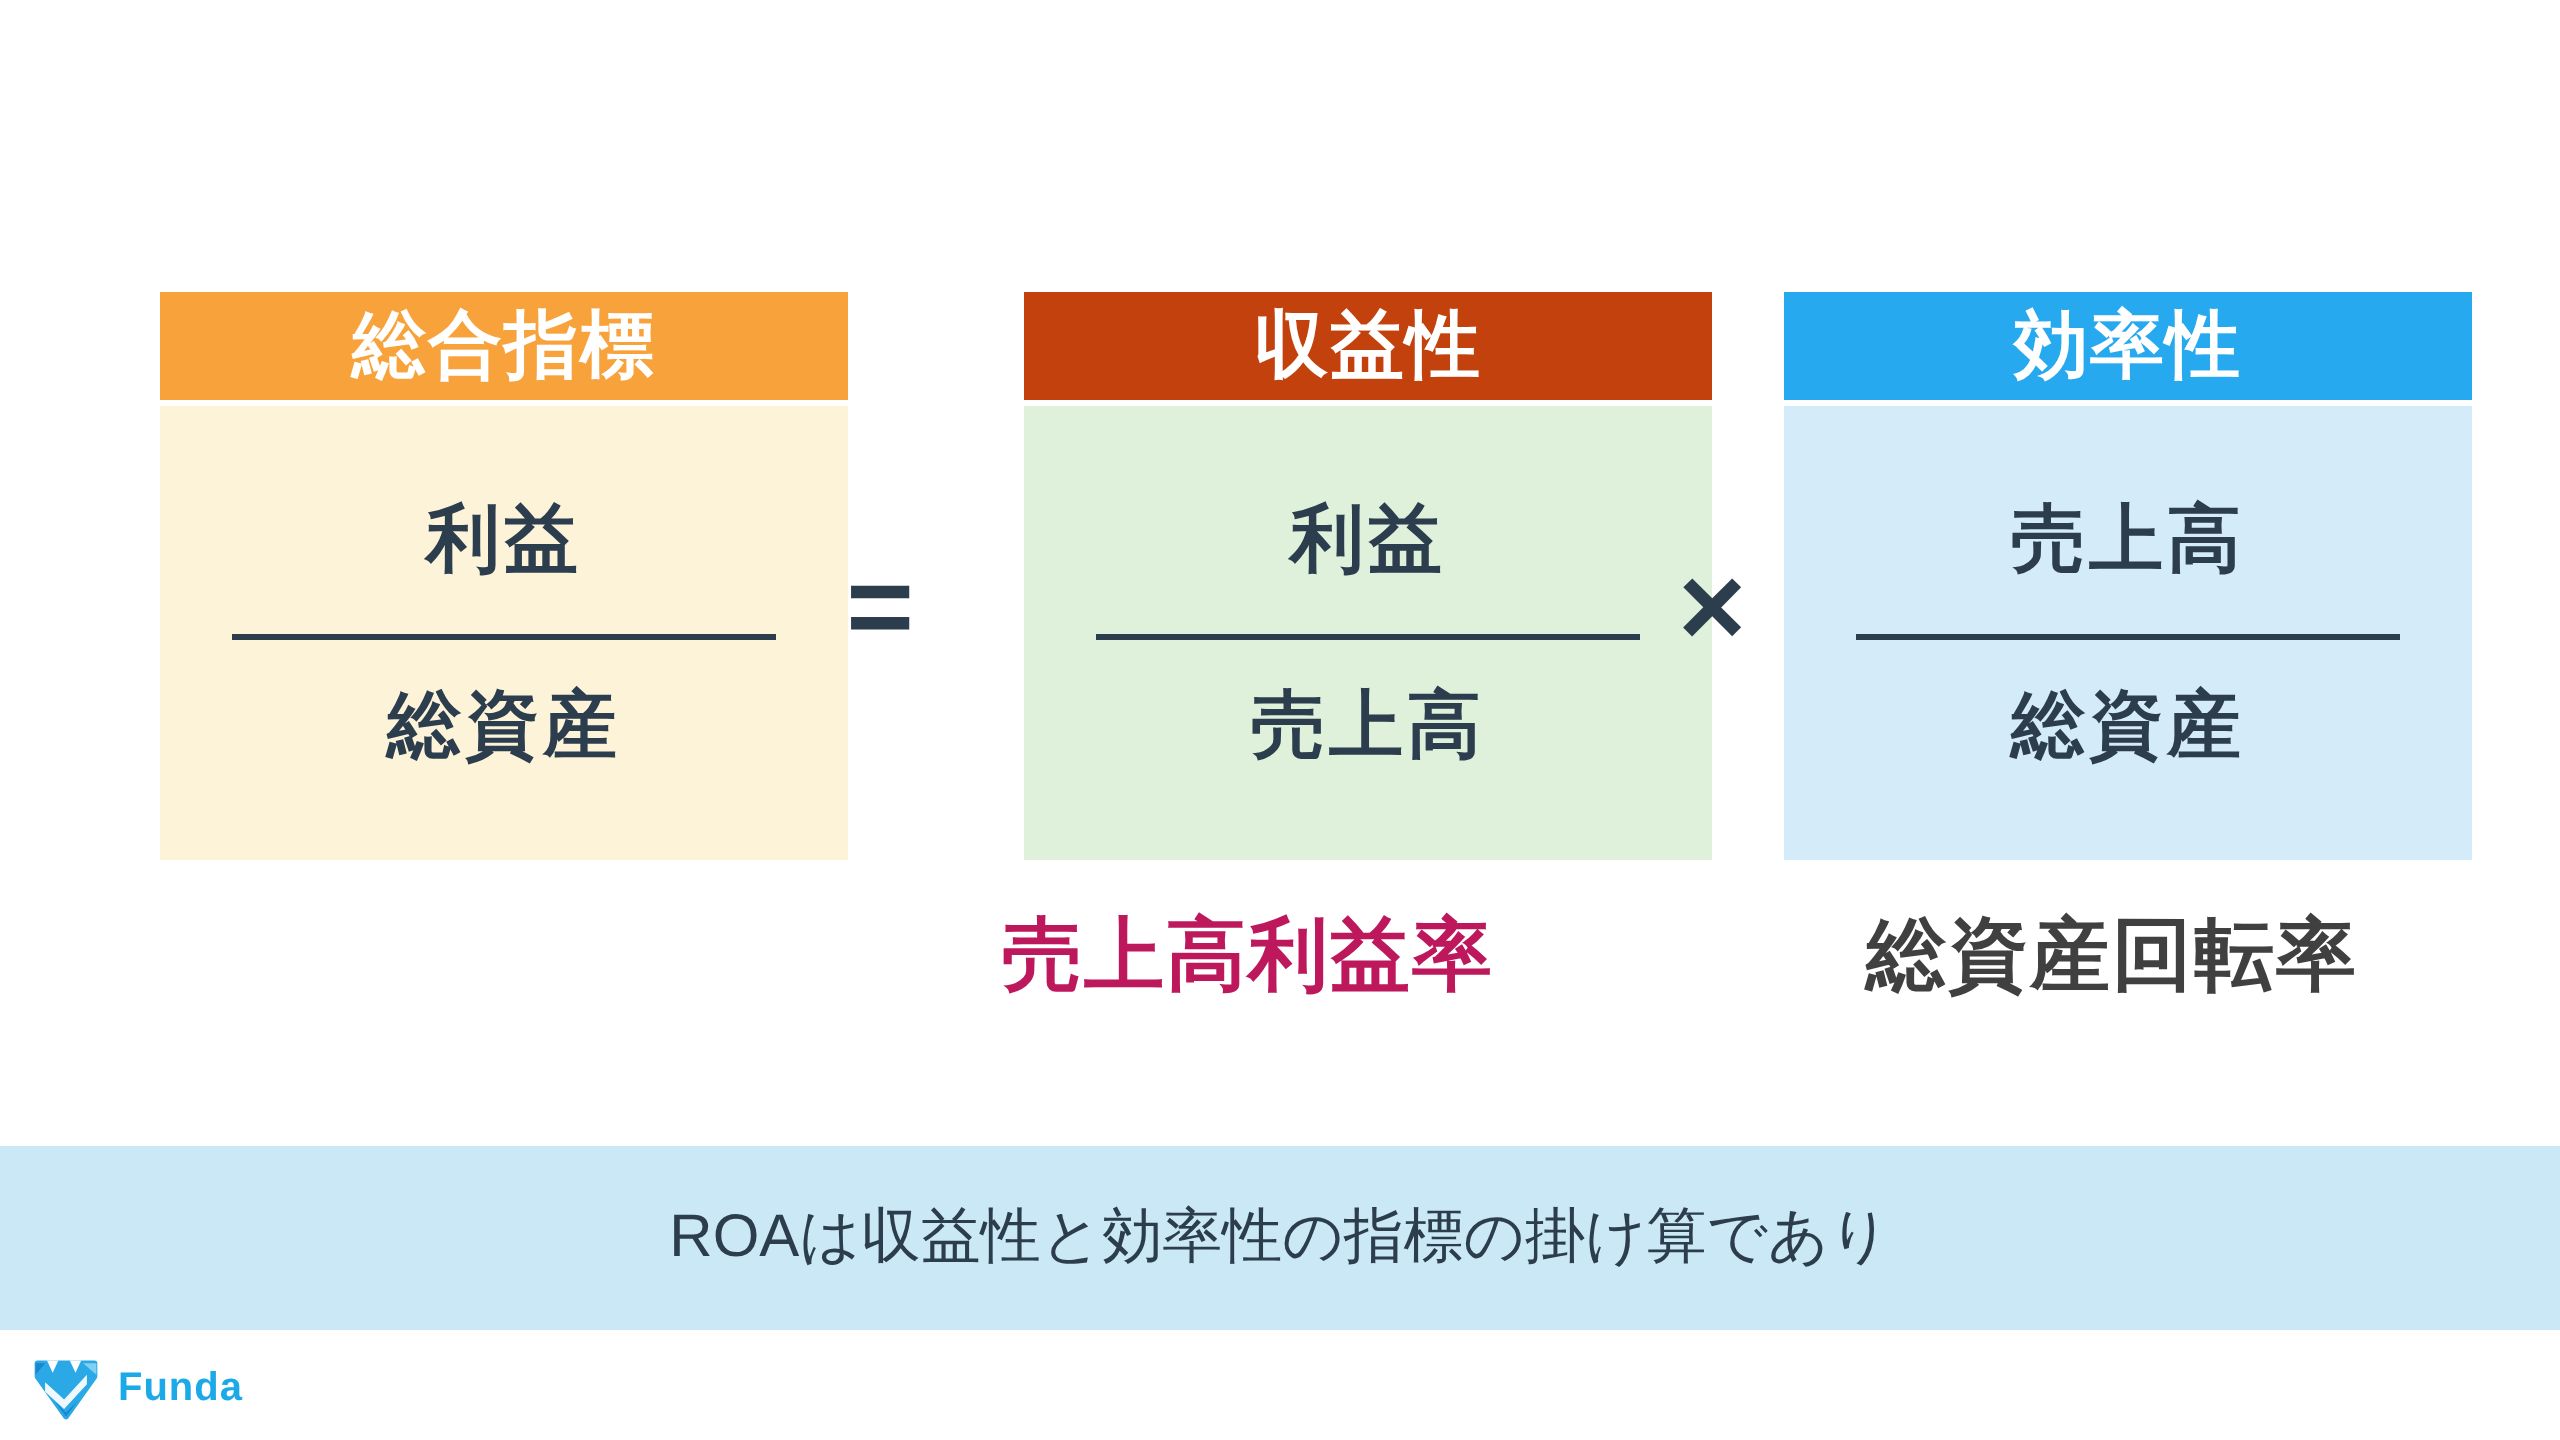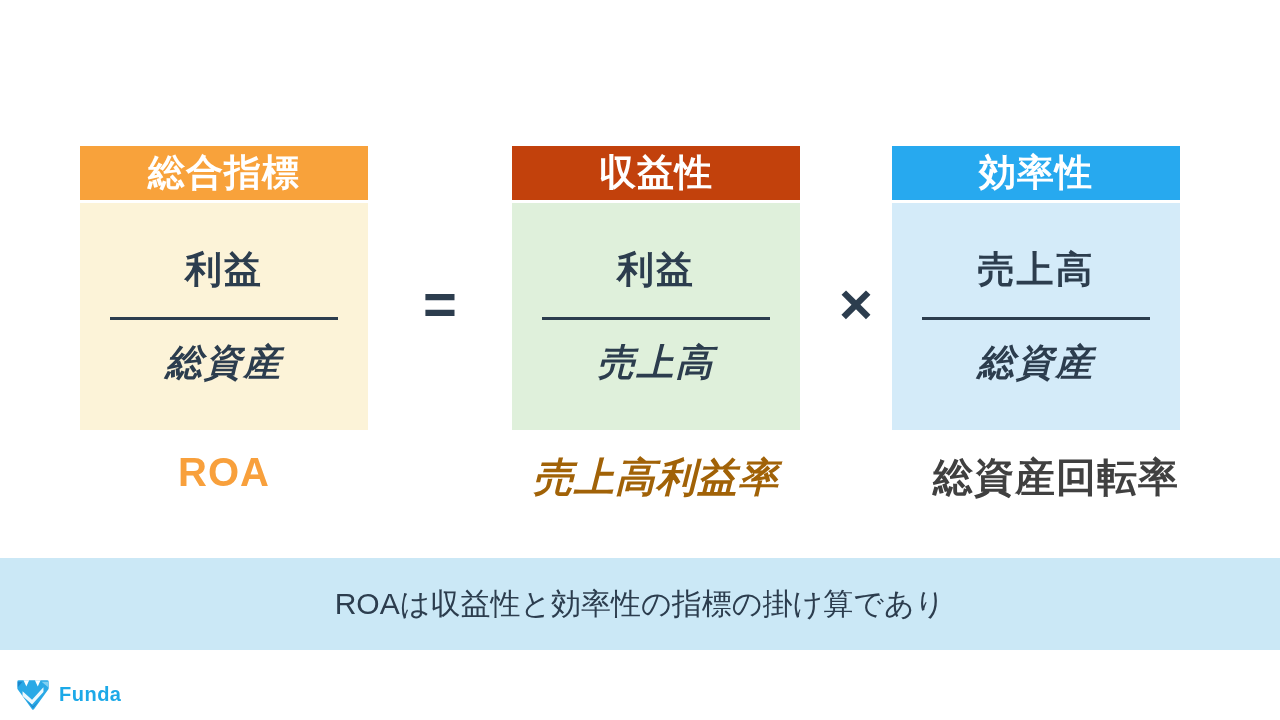--- a/index.html
+++ b/index.html
@@ -13,21 +13,21 @@
     width: 1280px;
     height: 720px;
     background: #ffffff;
     overflow: hidden;
   }
 
   
   .fbox {
     position: absolute;
     top: 146px;
-    width: 288px;
+    width: 344px;
     border-radius: 20px;
   }
   .fbox-header {
     height: 54px;
     line-height: 54px;
     text-align: center;
     color: #ffffff;
     font-size: 37px;
     font-weight: 700;
     letter-spacing: 1px;
@@ -45,21 +45,21 @@
     align-items: center;
     width: 100%;
   }
   .num, .den {
     color: #2c3d4e;
     font-size: 37px;
     font-weight: 700;
     letter-spacing: 2px;
   }
   .num { margin-bottom: 22px; }
-  .den { margin-top: 18px; font-style: italic; }
+  .den { margin-top: 18px; }
   .frac-line {
     width: 79%;
     height: 3px;
     background: #2c3d4e;
   }
 
   
   .operator {
     position: absolute;
     top: 266px;
@@ -82,21 +82,21 @@
     text-align: center;
     font-size: 40px;
     font-weight: 700;
     letter-spacing: 1px;
   }
 
   
   .banner {
     position: absolute;
     left: 0;
-    top: 558px;
+    top: 573px;
     width: 1280px;
     height: 92px;
     display: flex;
     flex-direction: column;
     align-items: center;
     justify-content: center;
     color: #2c3d4e;
     font-size: 30px;
     font-weight: 500;
     line-height: 40px;
@@ -153,22 +153,21 @@
         <div class="num">売上高</div>
         <div class="frac-line"></div>
         <div class="den">総資産</div>
       </div>
     </div>
   </div>
 
   <div class="operator op-equals">=</div>
   <div class="operator op-multiply">×</div>
 
-  <div class="fbox-label" style="left: 80px; color: rgb(248, 160, 60);">ROA</div>
-  <div class="fbox-label" style="left: 512px; color: #a16207; font-style: italic;">売上高利益率</div>
+  <div class="fbox-label" style="left: 480px; color: #be185d;">売上高利益率</div>
   <div class="fbox-label" style="left: 912px; color: #404040;">総資産回転率</div>
 
   <div class="banner" style="background-color: rgb(203, 232, 246);">
     <div>ROAは収益性と効率性の指標の掛け算であり</div>
   </div>
 
   <div class="brand">
     <svg width="38" height="38" viewBox="0 0 40 40">
       <polygon points="5,7 35,7 35,14 20,35 5,14" fill="#2aa9e6" stroke="#2aa9e6" stroke-width="3" stroke-linejoin="round"></polygon>
       <polygon points="10,5.5 16,5.5 13,12" fill="#ffffff"></polygon>

